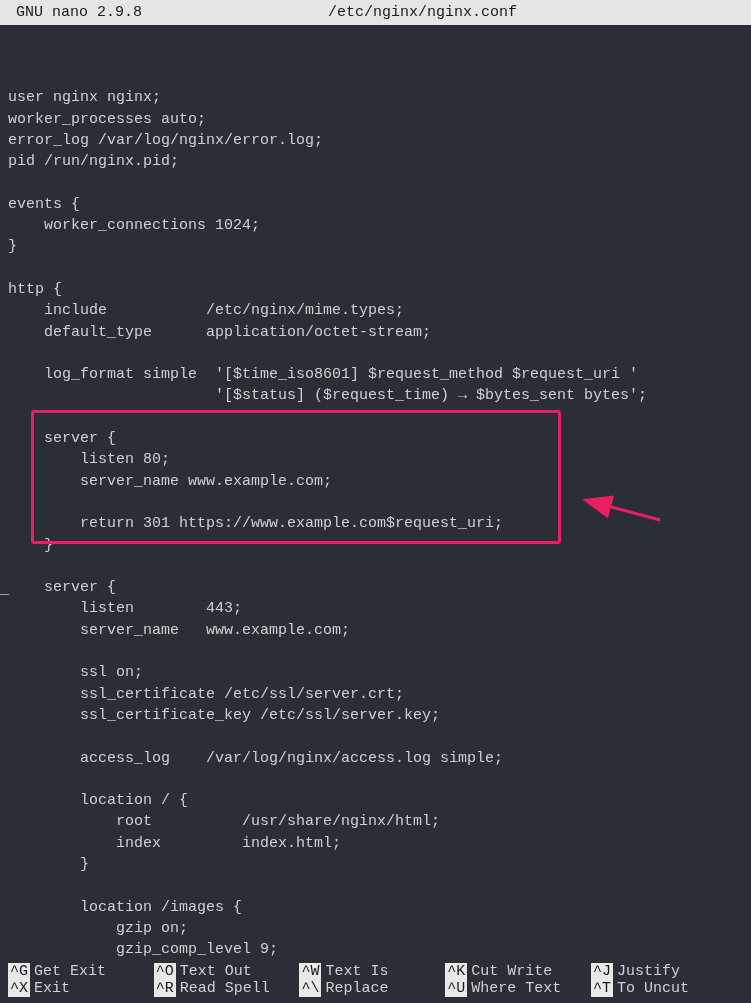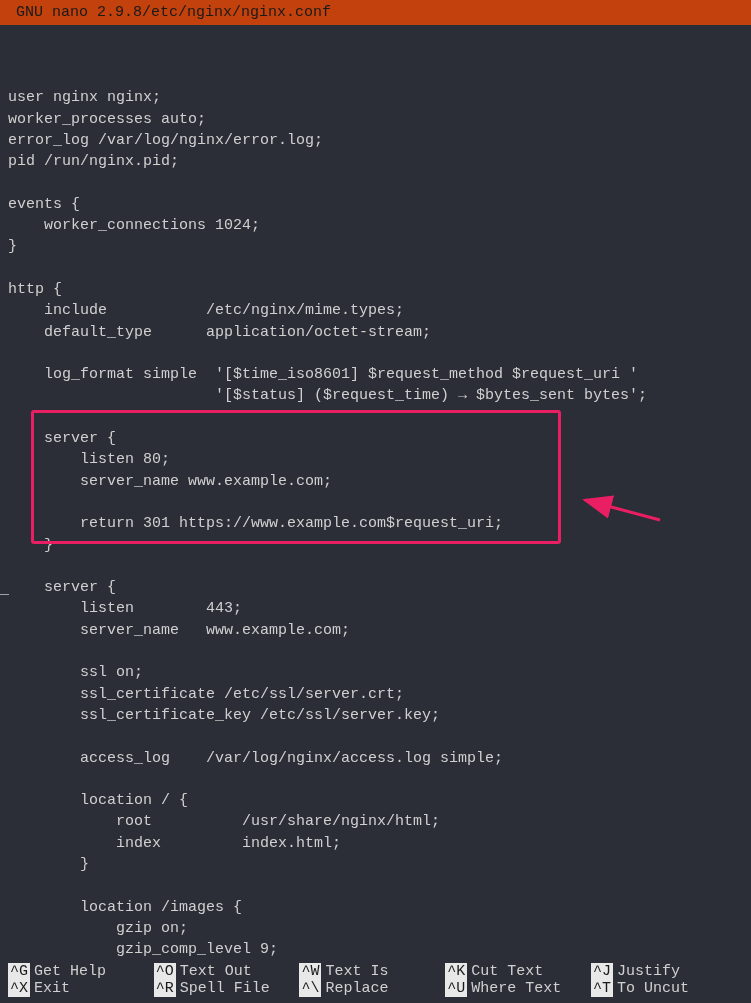--- a/index.html
+++ b/index.html
@@ -11,33 +11,33 @@
       background: #2b2e37;
       color: #d0d0d0;
       font-family: 'Courier New', monospace;
       font-size: 15px;
       width: 751px;
       height: 1003px;
       overflow: hidden;
       position: relative;
     }
     .titlebar {
-      background: #c2410c;
+      background: #e5e5e5;
       color: #1a1a1a;
       padding: 4px 8px;
       display: flex;
       font-weight: normal;
     }
     .titlebar-left {
       flex: 0 0 auto;
       padding-left: 8px;
     }
     .titlebar-center {
       flex: 1;
-      text-align: left;
+      text-align: center;
     }
     .editor {
       padding: 12px 8px 0 8px;
       white-space: pre;
       line-height: 1.42;
       position: relative;
       margin-top: 29px;
     }
     .highlight-box {
       position: absolute;
@@ -145,45 +145,45 @@
     <marker id="arrowhead" markerWidth="10" markerHeight="8" refX="9" refY="4" orient="auto">
       <polygon points="0 0, 10 4, 0 8" fill="#e91e63"></polygon>
     </marker>
   </defs>
   <line id="arrow-line" stroke="#e91e63" stroke-width="3" marker-end="url(#arrowhead)" x1="660" y1="520" x2="585" y2="500"></line>
 </svg>
 
 <div class="footer" id="footer-container" style="grid-template-columns: 1.15fr 1.15fr 1.15fr 1.15fr 1.2fr;">
 <div class="footer-item">
       <span class="footer-key">^G</span>
-      <span class="footer-label"> Get Help</span>
+      <span class="footer-label"> Get Exit</span>
     </div>
     <div class="footer-item">
       <span class="footer-key">^O</span>
       <span class="footer-label"> Text Out</span>
     </div>
     <div class="footer-item">
       <span class="footer-key">^W</span>
       <span class="footer-label"> Text Is</span>
     </div>
     <div class="footer-item">
       <span class="footer-key">^K</span>
-      <span class="footer-label"> Cut Text</span>
+      <span class="footer-label"> Cut Write</span>
     </div>
     <div class="footer-item">
       <span class="footer-key">^J</span>
       <span class="footer-label"> Justify</span>
     </div>
     <div class="footer-item">
       <span class="footer-key">^X</span>
       <span class="footer-label"> Exit</span>
     </div>
     <div class="footer-item">
       <span class="footer-key">^R</span>
-      <span class="footer-label"> Spell File</span>
+      <span class="footer-label"> Read Spell</span>
     </div>
     <div class="footer-item">
       <span class="footer-key">^\</span>
       <span class="footer-label"> Replace</span>
     </div>
     <div class="footer-item">
       <span class="footer-key">^U</span>
       <span class="footer-label"> Where Text</span>
     </div>
     <div class="footer-item">

